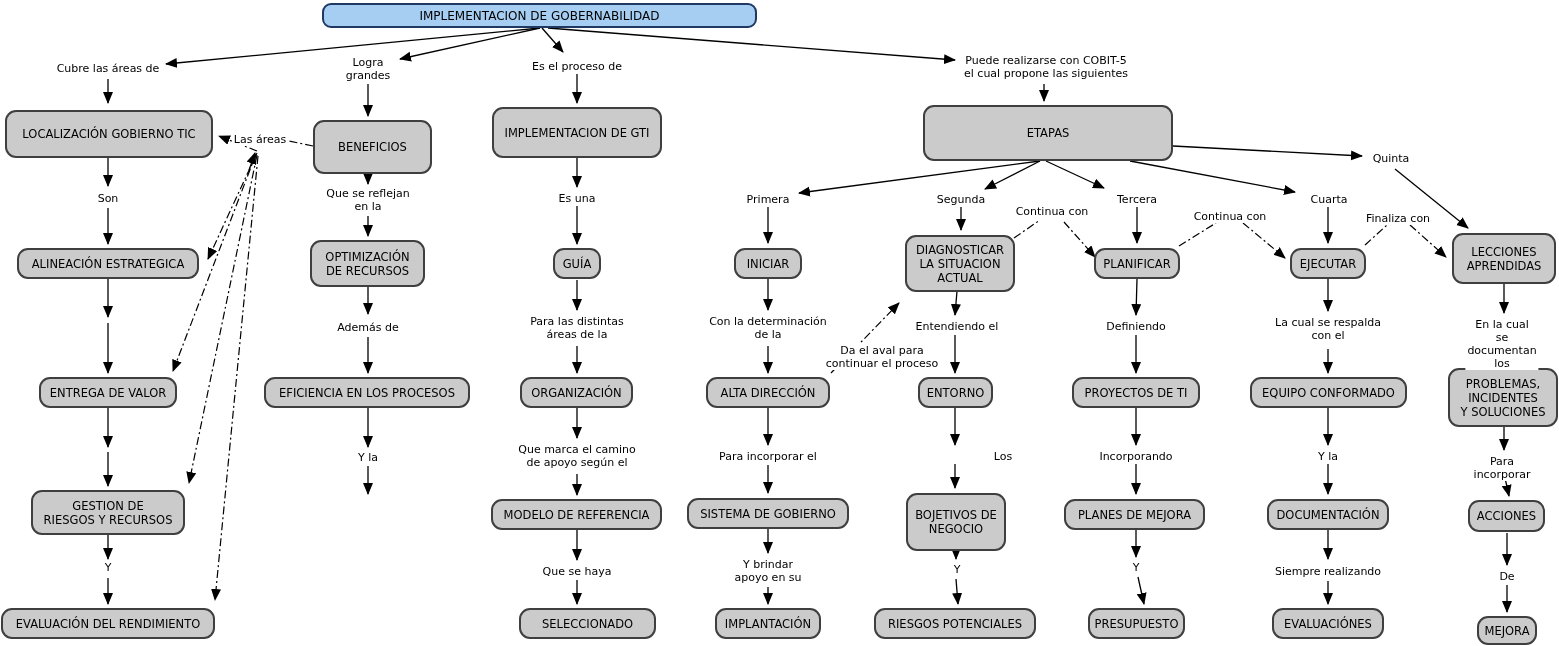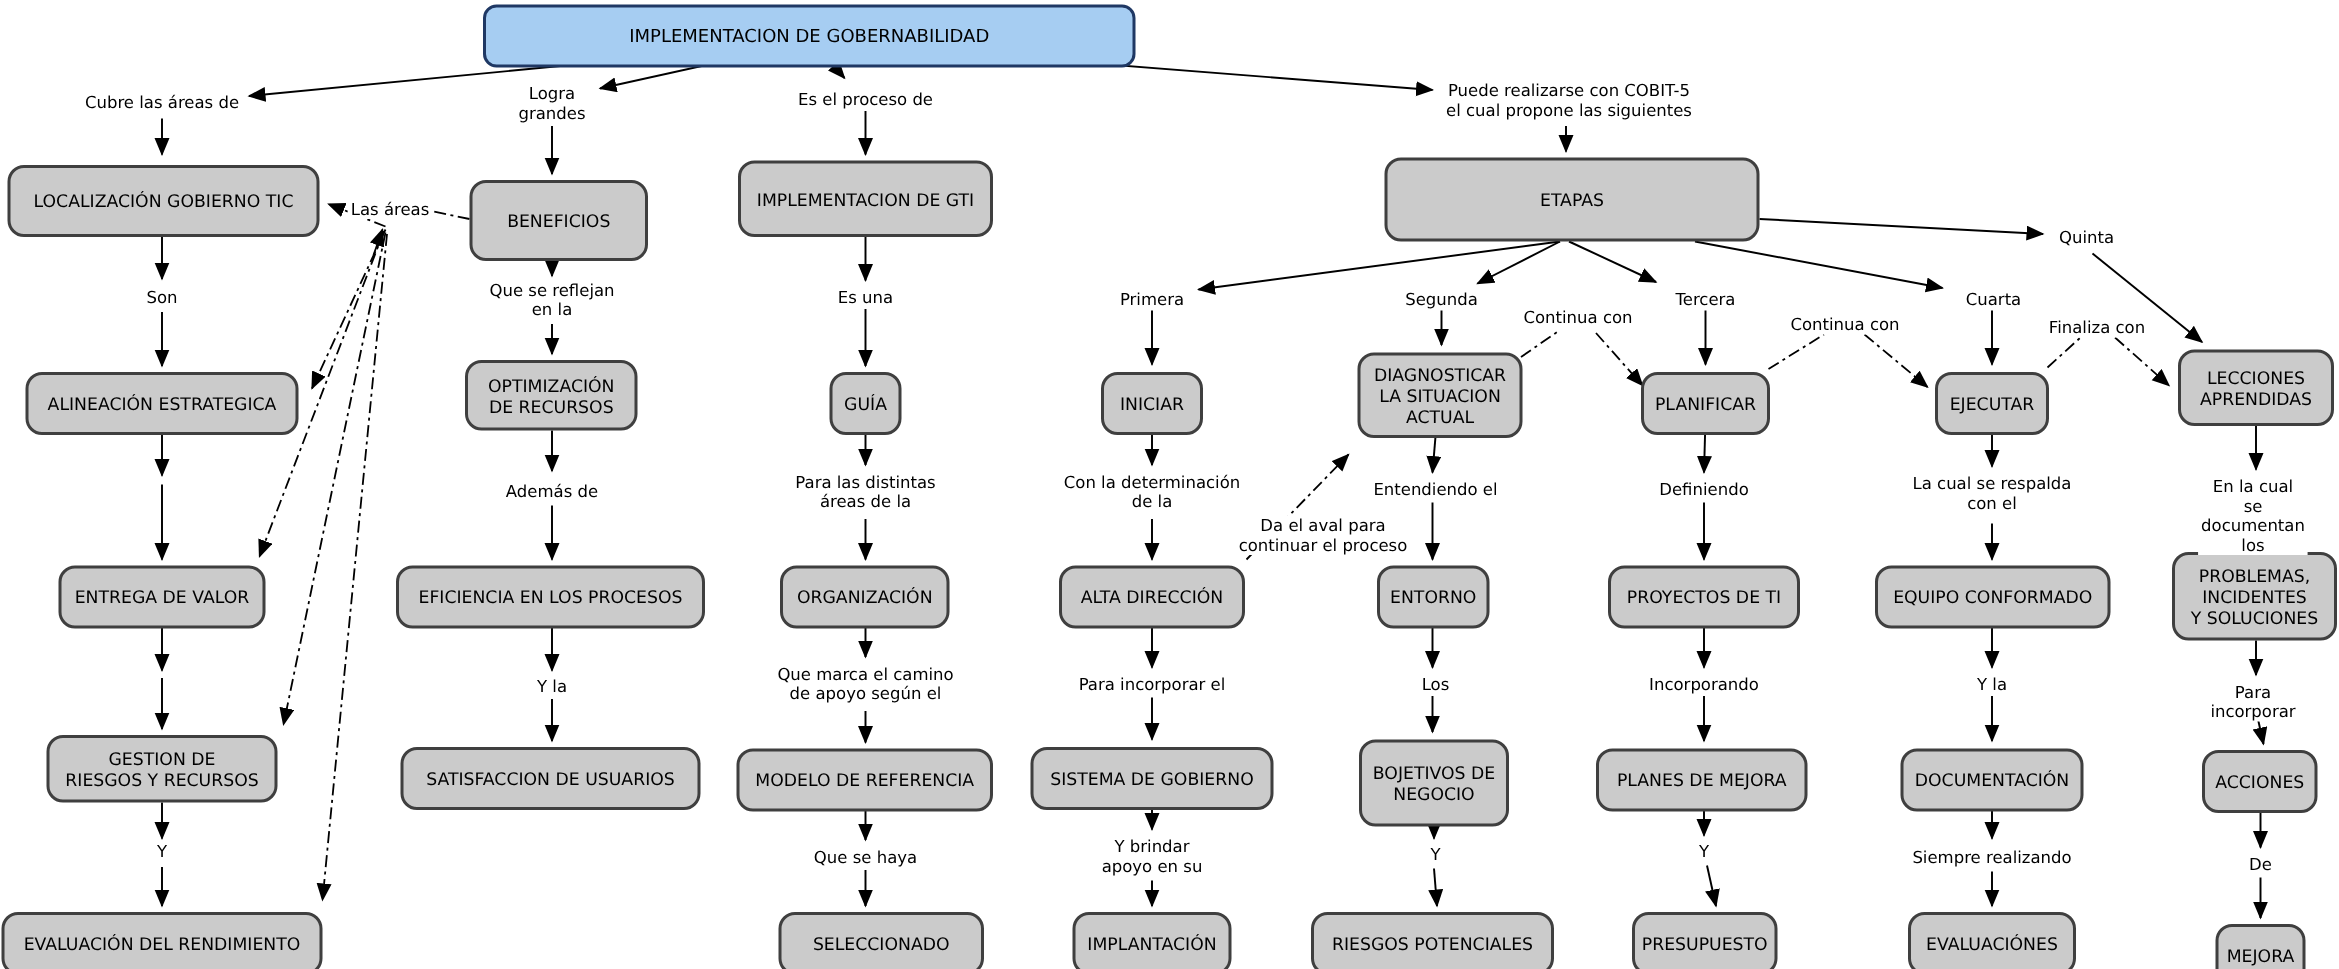--- a/index.html
+++ b/index.html
@@ -2,21 +2,21 @@
 <html><head>
 <meta charset="utf-8">
 <style>
   html,body{margin:0;padding:0;background:#fff;}
   .canvas{position:relative;width:1559px;height:646px;background:#fff;overflow:hidden;
           font-family:"DejaVu Sans","Liberation Sans",sans-serif;}
   svg.wires{position:absolute;left:0;top:0;width:1559px;height:646px;}
   .node{position:absolute;box-sizing:border-box;background:#cbcbcb;border:2px solid #3f3f3f;
         border-radius:11px;display:flex;align-items:center;justify-content:center;
         text-align:center;font-size:11.5px;color:#000;white-space:pre-line;line-height:14px;
-        padding:19px 4px;z-index:2;}
+        padding:2px 4px;z-index:2;}
   .node.title{background:#a6cdf2;border-color:#1f3864;border-radius:9px;font-size:12px;}
   .elabel{position:absolute;transform:translateX(-50%);text-align:center;font-size:11px;
           color:#000;white-space:pre-line;line-height:13px;background:#fff;padding:0 2px;z-index:3;}
 </style>
 </head>
 <body>
 
 <div class="canvas">
 
   <svg class="wires" viewBox="0 0 1559 646">
@@ -132,21 +132,20 @@
   <div class="node" style="left:39px;top:377px;width:138px;height:31px">ENTREGA DE VALOR</div>
   <div class="node" style="left:17px;top:248px;width:182px;height:31px">ALINEACIÓN ESTRATEGICA</div>
   <div class="node" style="left:31px;top:490px;width:154px;height:45px">GESTION DE
 RIESGOS Y RECURSOS</div>
   <div class="node" style="left:1px;top:608px;width:214px;height:31px">EVALUACIÓN DEL RENDIMIENTO</div>
 
   <div class="node" style="left:313px;top:120px;width:119px;height:54px">BENEFICIOS</div>
   <div class="node" style="left:310px;top:240px;width:115px;height:47px">OPTIMIZACIÓN
 DE RECURSOS</div>
   <div class="node" style="left:264px;top:377px;width:206px;height:31px">EFICIENCIA EN LOS PROCESOS</div>
-  <div class="node" style="left:267px;top:498px;width:200px;height:31px">SATISFACCION DE USUARIOS</div>
 
   <div class="node" style="left:492px;top:107px;width:170px;height:51px">IMPLEMENTACION DE GTI</div>
   <div class="node" style="left:553px;top:248px;width:48px;height:31px">GUÍA</div>
   <div class="node" style="left:520px;top:377px;width:113px;height:31px">ORGANIZACIÓN</div>
   <div class="node" style="left:491px;top:499px;width:171px;height:31px">MODELO DE REFERENCIA</div>
   <div class="node" style="left:519px;top:608px;width:137px;height:31px">SELECCIONADO</div>
 
   <div class="node" style="left:923px;top:105px;width:250px;height:56px">ETAPAS</div>
 
   <div class="node" style="left:734px;top:248px;width:68px;height:31px">INICIAR</div>
@@ -207,21 +206,21 @@
   <div class="elabel" style="left:1230px;top:210px">Continua con</div>
   <div class="elabel" style="left:1398px;top:212px">Finaliza con</div>
   <div class="elabel" style="left:768px;top:315px">Con la determinación
 de la</div>
   <div class="elabel" style="left:882px;top:344px">Da el aval para
 continuar el proceso</div>
   <div class="elabel" style="left:768px;top:450px">Para incorporar el</div>
   <div class="elabel" style="left:768px;top:558px">Y  brindar
 apoyo en su</div>
   <div class="elabel" style="left:957px;top:320px">Entendiendo el</div>
-  <div class="elabel" style="left:957px;top:450px">Los</div>
+  <div class="elabel" style="left:1003px;top:450px">Los</div>
   <div class="elabel" style="left:957px;top:563px">Y</div>
   <div class="elabel" style="left:1136px;top:320px">Definiendo</div>
   <div class="elabel" style="left:1136px;top:450px">Incorporando</div>
   <div class="elabel" style="left:1136px;top:561px">Y</div>
   <div class="elabel" style="left:1328px;top:316px">La cual se respalda
 con el</div>
   <div class="elabel" style="left:1328px;top:450px">Y la</div>
   <div class="elabel" style="left:1328px;top:565px">Siempre realizando</div>
   <div class="elabel" style="left:1502px;top:318px">En la cual se
 documentan los</div>

